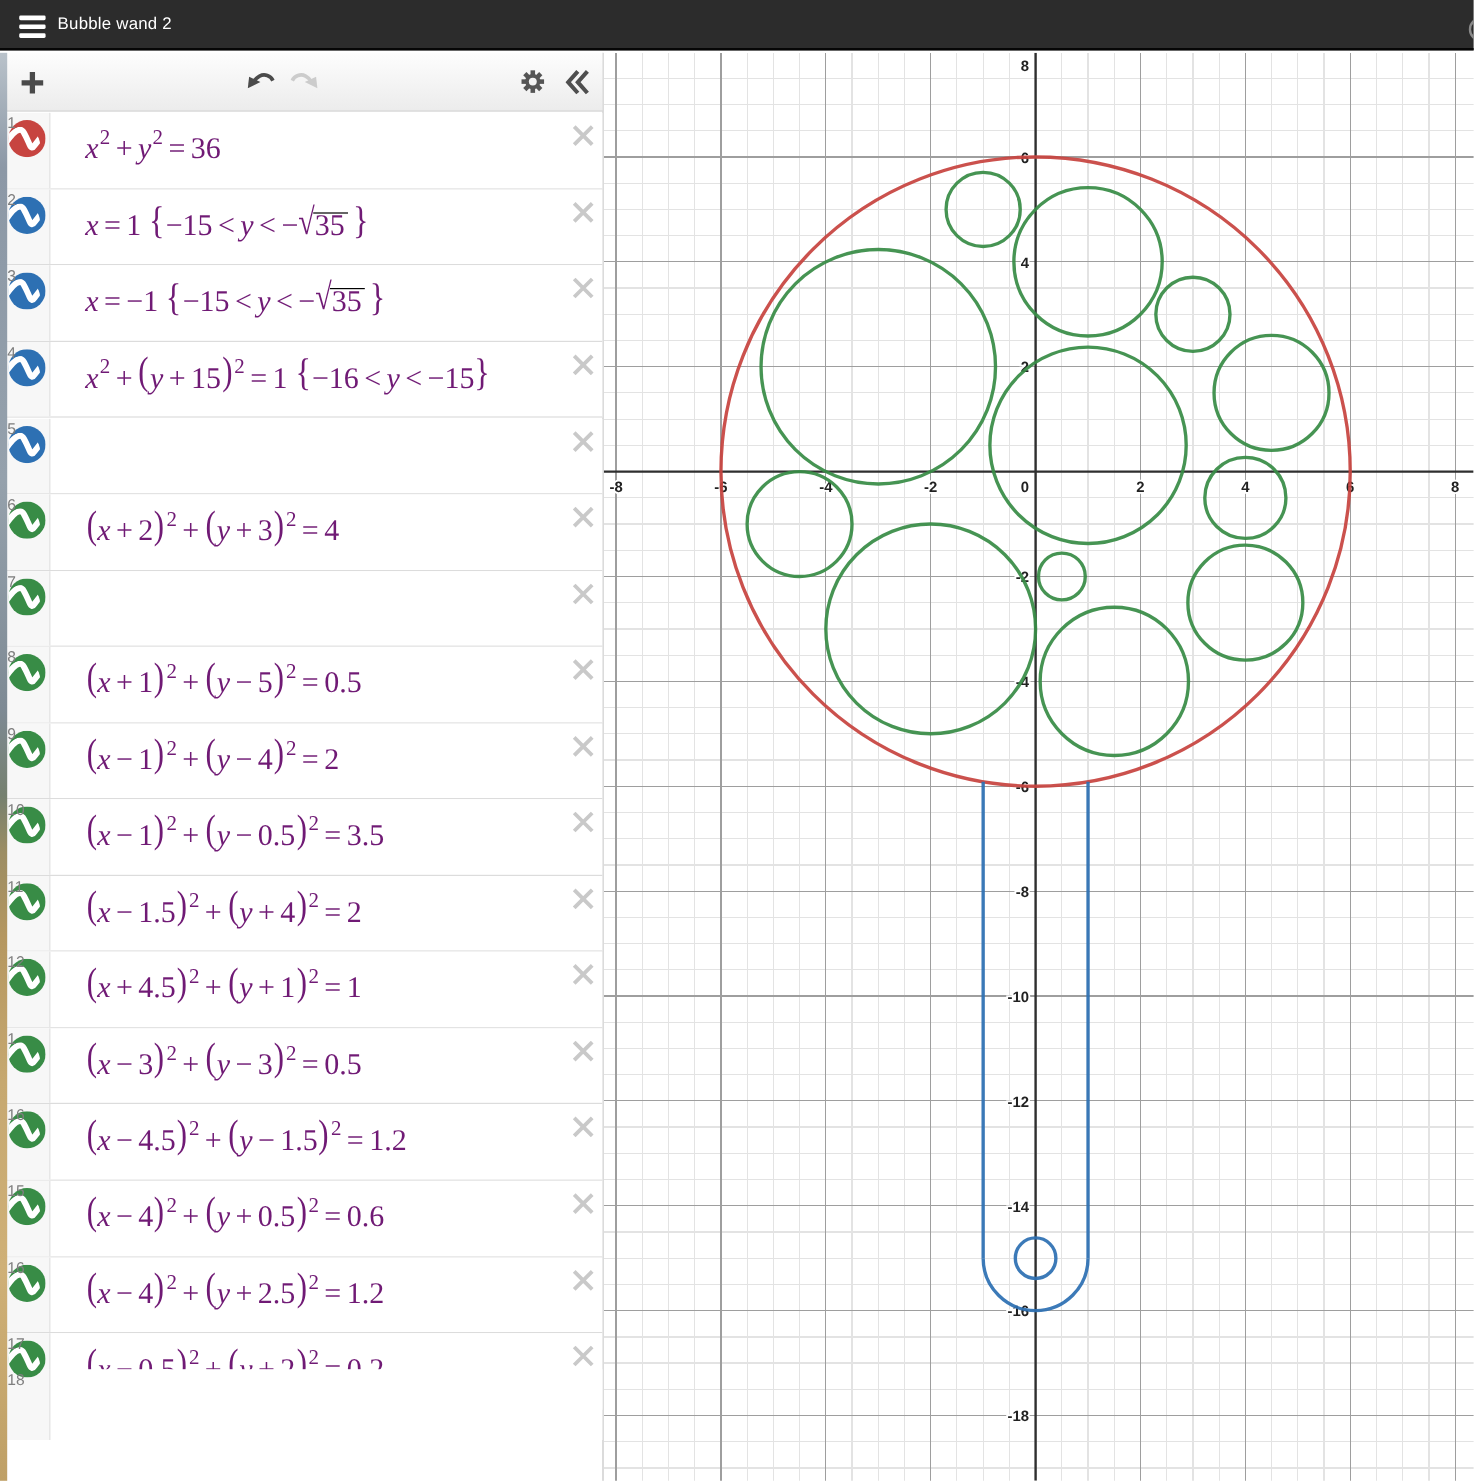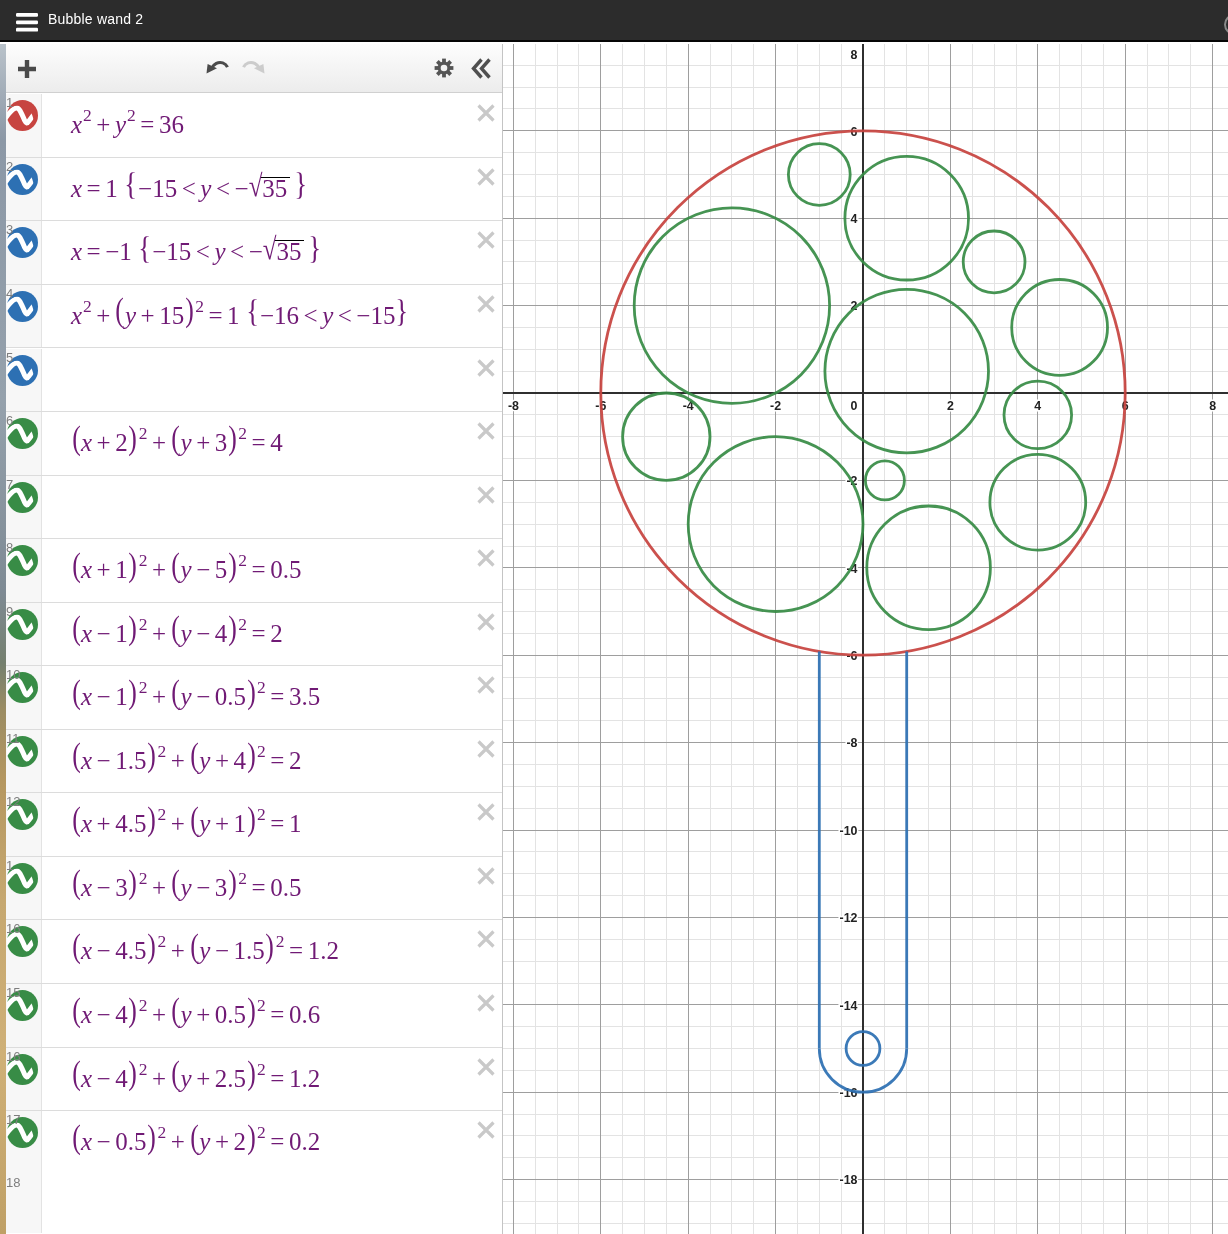--- a/index.html
+++ b/index.html
@@ -286,21 +286,21 @@
       <div class="ic"><svg width="31" height="31" viewBox="0 0 31 31">
           <defs></defs>
           <circle cx="15.5" cy="15.5" r="15.5" fill="#388c46"></circle>
           <path d="M-2.5 19.5 C2 13 6 8 9.8 8.1 C12.2 8.2 13.3 10.6 17.8 20.8 C19 23.4 20.2 23.7 21.6 21.4 L31 9.3" stroke="#fff" stroke-width="5" fill="none" clip-path="circle(15.5px at 15.5px 15.5px)"></path>
         </svg></div>
       <div class="mq"><span class="p">(</span><i>x</i><span class="o">−</span>0.5<span class="p">)</span><span class="s">2</span><span class="o">+</span><span class="p">(</span><i>y</i><span class="o">+</span>2<span class="p">)</span><span class="s">2</span><span class="r">=</span>0.2</div>
       <svg class="x" width="18" height="18" viewBox="0 0 18 18">
         <path d="M1.5 1.5L16.5 16.5M16.5 1.5L1.5 16.5" stroke="#c9c9c9" stroke-width="3.2"></path>
       </svg>
     </div>
-    <div class="row" style="top:1130px;height:59.4px;border-bottom:none">
+    <div class="row" style="top:1097px;height:59.4px;border-bottom:none">
       <div class="gut"></div>
       <div class="num">18</div>
     </div>
     <div id="tb">
       <svg width="22" height="22" viewBox="0 0 22 22" style="position:absolute;left:16px;top:14px">
         <path d="M11 2V20M2 11H20" stroke="#4a4a4a" stroke-width="4.4"></path>
       </svg>
       <svg width="23" height="15" viewBox="0 0 23 15" style="position:absolute;left:206px;top:15px">
         <path d="M21.5 8.2 C19.5 4 14.5 2.2 10.3 4.4 C8 5.6 6.3 7.4 5.2 9.6" stroke="#4b4b4b" stroke-width="3.1" fill="none"></path>
         <path d="M0.5 14.6 L1.6 4.9 L11 9.3 Z" fill="#4b4b4b"></path>

